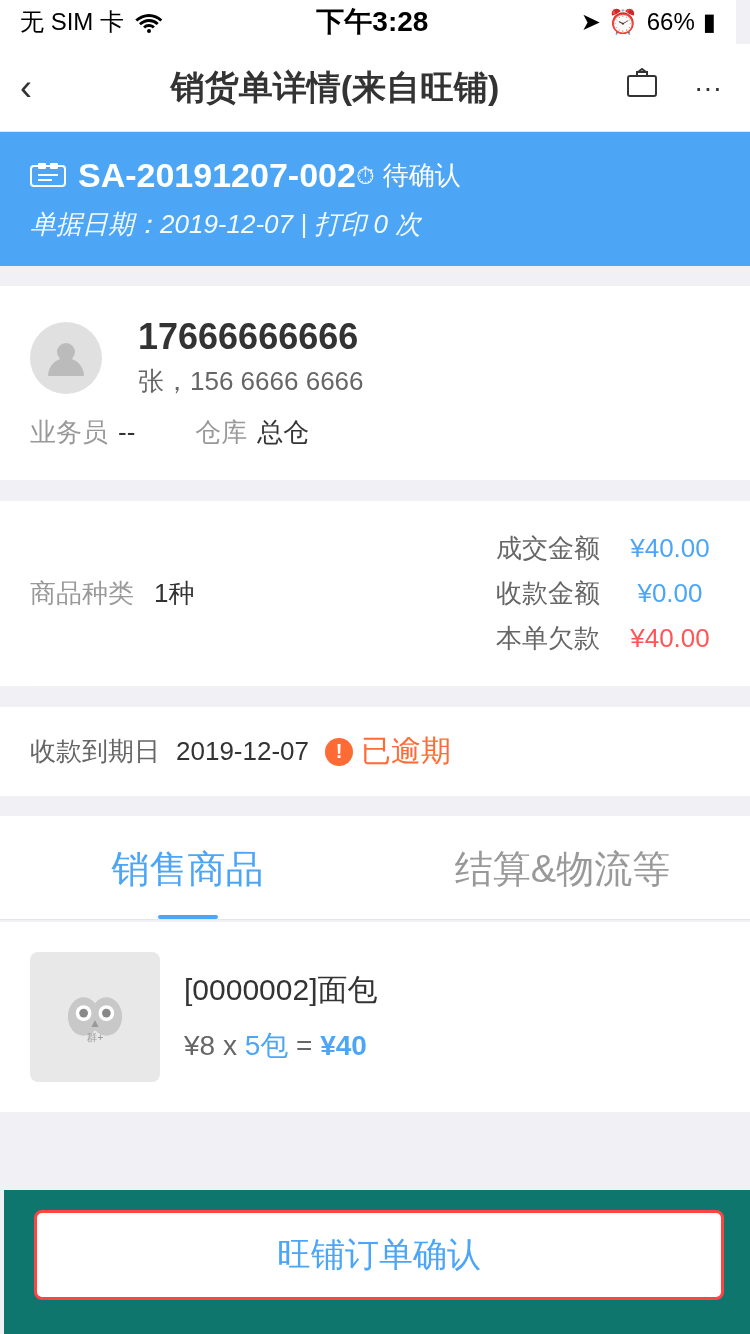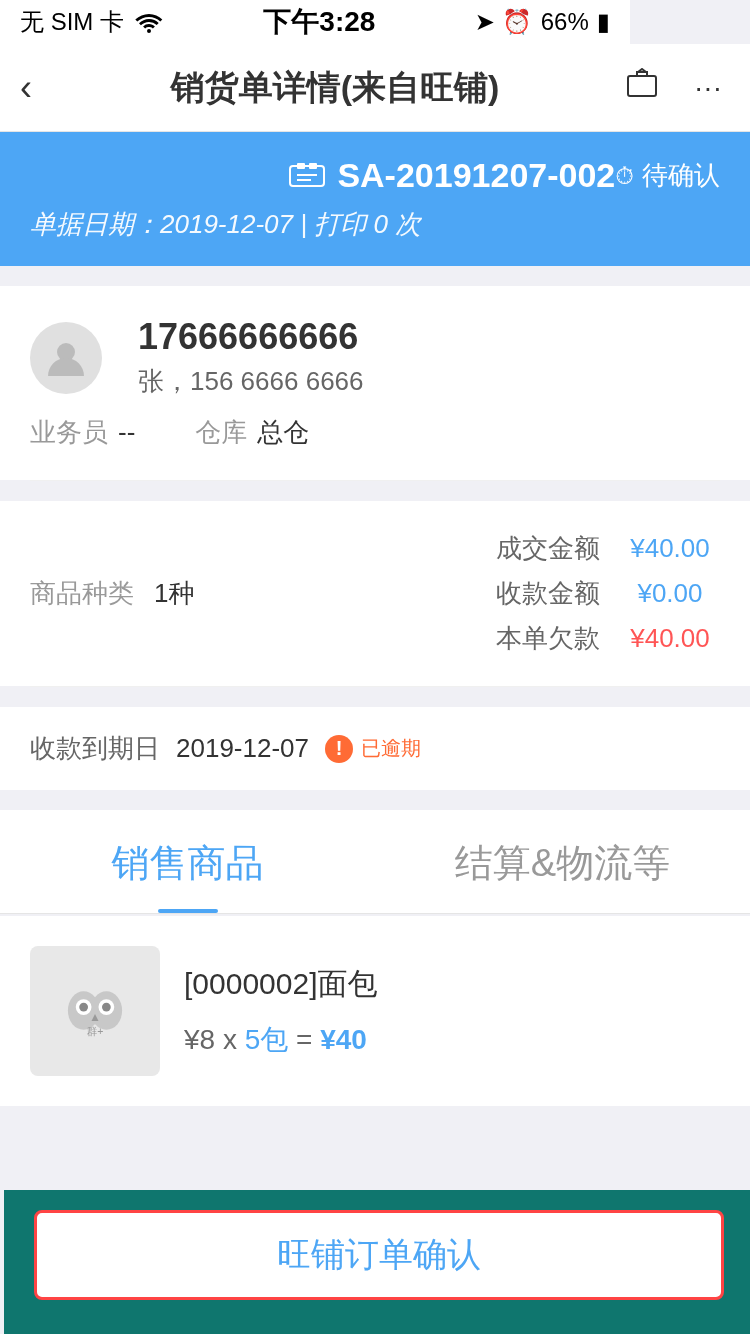--- a/index.html
+++ b/index.html
@@ -9,21 +9,21 @@
       min-height: 1334px;
       background: #f0f0f5;
       font-family: -apple-system, "PingFang SC", "Helvetica Neue", Arial, sans-serif;
       font-size: 28px;
       color: #333;
       position: relative;
     }
 
     
     .status-bar {
-      width: 630px;
+      width: 736px;
       height: 44px;
       background: #fff;
       display: flex;
       align-items: center;
       justify-content: space-between;
       padding: 0 20px;
       font-size: 24px;
       color: #000;
     }
     .status-left { display: flex; align-items: center; gap: 10px; }
@@ -67,21 +67,21 @@
     }
 
     
     .order-header {
       background: #4da6f5;
       padding: 24px 30px 24px 30px;
       margin: 0;
     }
     .order-header-top {
       display: flex;
-      justify-content: flex-end;
+      justify-content: flex-start;
       align-items: center;
       margin-bottom: 12px;
     }
     .order-id {
       display: flex;
       align-items: center;
       gap: 12px;
       color: #fff;
       font-size: 34px;
       font-weight: 700;
@@ -197,21 +197,21 @@
       height: 28px;
       border-radius: 50%;
       background: #ff6b35;
       display: flex;
       align-items: center;
       justify-content: center;
       color: #fff;
       font-size: 20px;
       font-weight: 700;
     }
-    .overdue-text { color: #ff6b35; font-size: 20px; }
+    .overdue-text { color: #ff6b35; font-size: 30px; }
 
     
     .tabs-bar {
       background: #fff;
       margin-top: 20px;
       display: flex;
       border-bottom: 1px solid #e5e5e5;
     }
     .tab-item {
       flex: 1;

